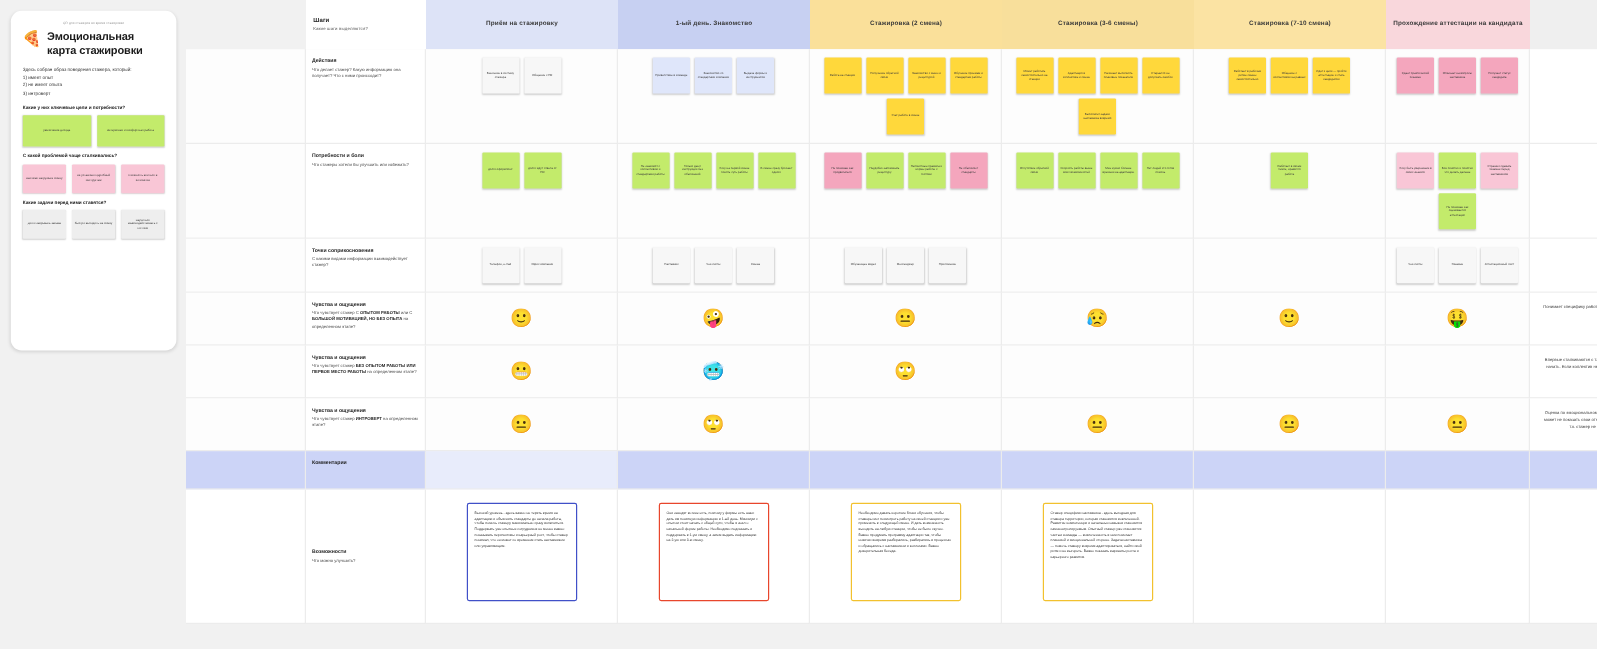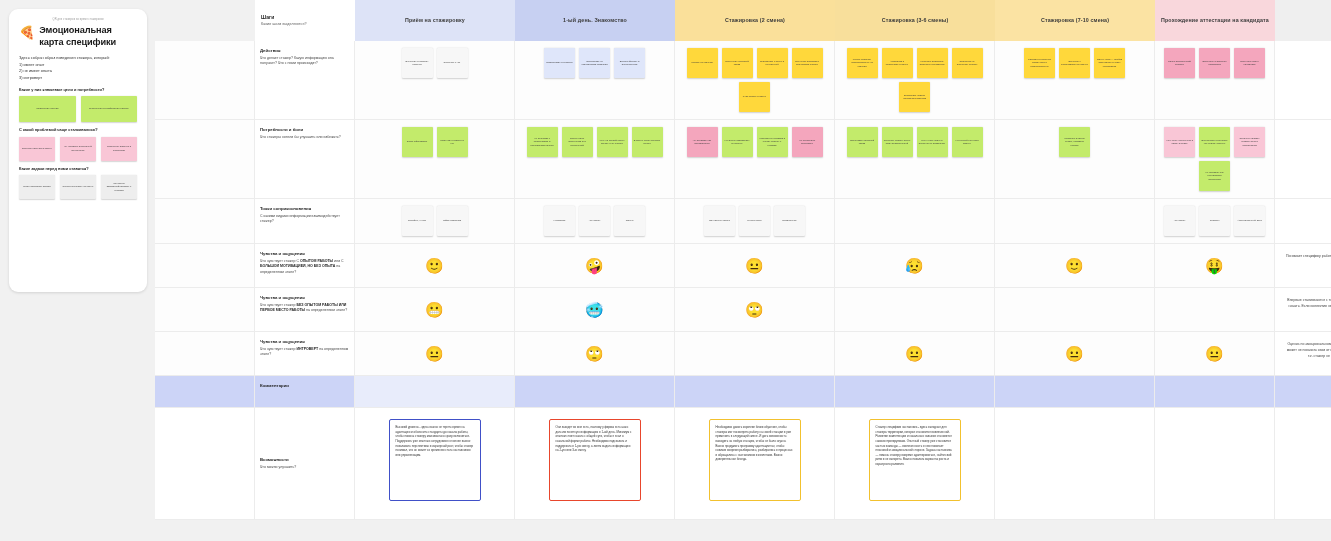--- a/index.html
+++ b/index.html
@@ -108,21 +108,21 @@
 </head>
 <body>
 
 <div id="root">
 
   <div class="intro-wrap">
     <div class="intro-card">
       <div class="intro-kicker">QR для стажеров во время стажировки</div>
       <div class="intro-title-row">
         <span class="pizza-emoji">🍕</span>
-        <span class="intro-title">Эмоциональная карта специфики</span>
+        <span class="intro-title">Эмоциональная карта стажировки</span>
       </div>
       <div class="intro-desc">
         <span>Здесь собран образ поведения стажера, который:</span><br>
         <span>1) имеет опыт</span><br>
         <span>2) не имеет опыта</span><br>
         <span>3) интроверт</span>
       </div>
 
       <div class="intro-q">Какие у них ключевые цели и потребности?</div>
       <div class="note-row">

